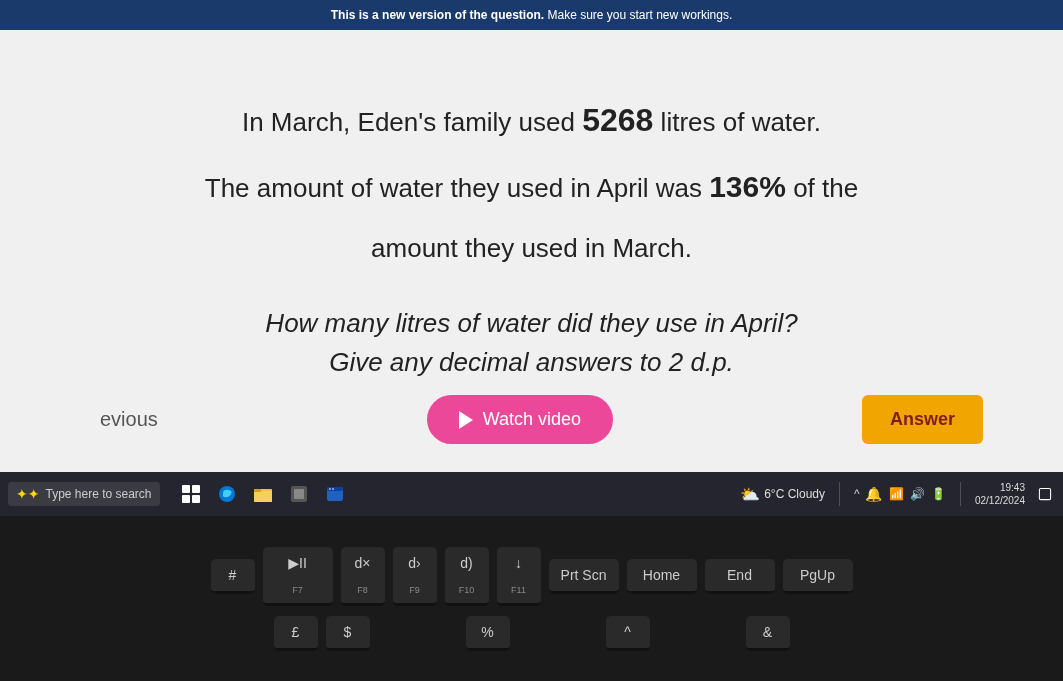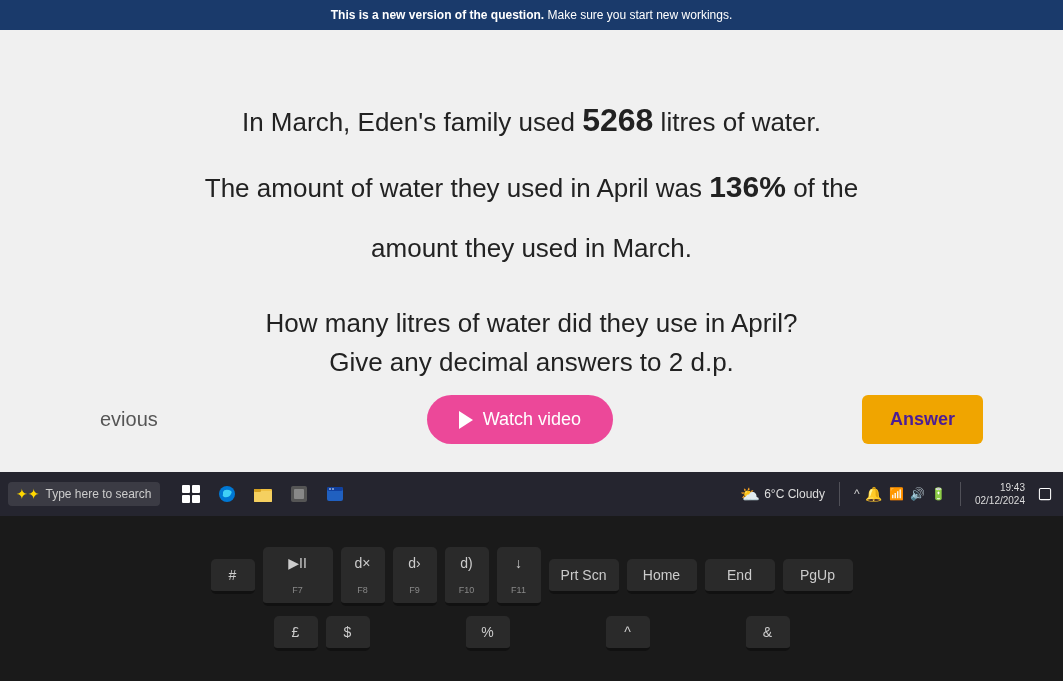--- a/index.html
+++ b/index.html
@@ -61,20 +61,21 @@
 
     .question-line .big-percent {
       font-size: 30px;
       font-weight: 600;
     }
 
     .sub-question {
       font-size: 26px;
       margin-top: 16px;
       text-align: center;
+      font-style: italic;
     }
 
     
     .action-bar {
       width: 100%;
       display: flex;
       align-items: center;
       justify-content: space-between;
       padding: 8px 0;
       position: relative;
@@ -106,21 +107,21 @@
       width: 0;
       height: 0;
       border-top: 9px solid transparent;
       border-bottom: 9px solid transparent;
       border-left: 14px solid white;
       display: inline-block;
     }
 
     .answer-button {
       background: #f0a500;
-      color: #4c1d95;
+      color: #7f1d1d;
       border: none;
       border-radius: 6px;
       padding: 14px 28px;
       font-size: 18px;
       font-weight: 600;
       cursor: pointer;
     }
 
     
     .taskbar {

